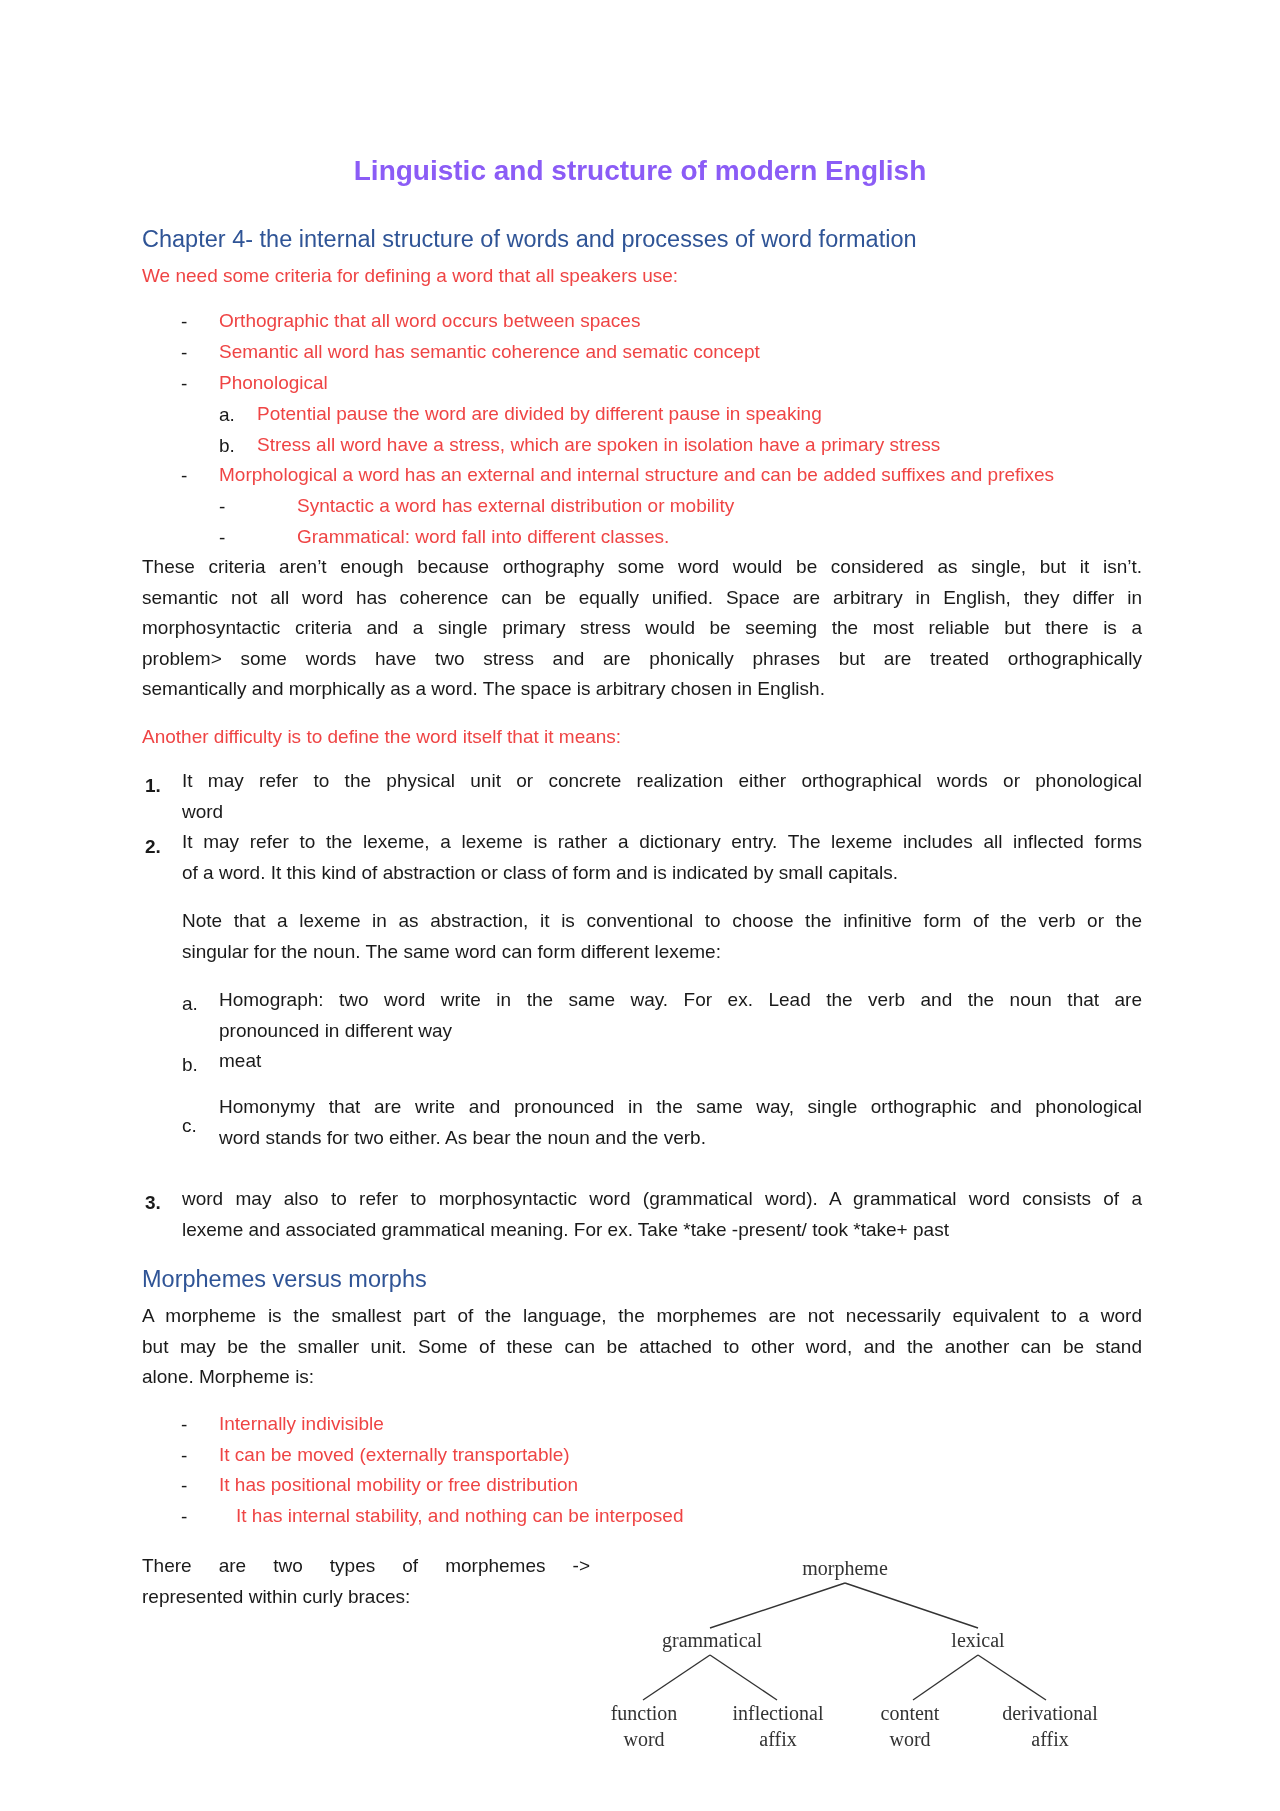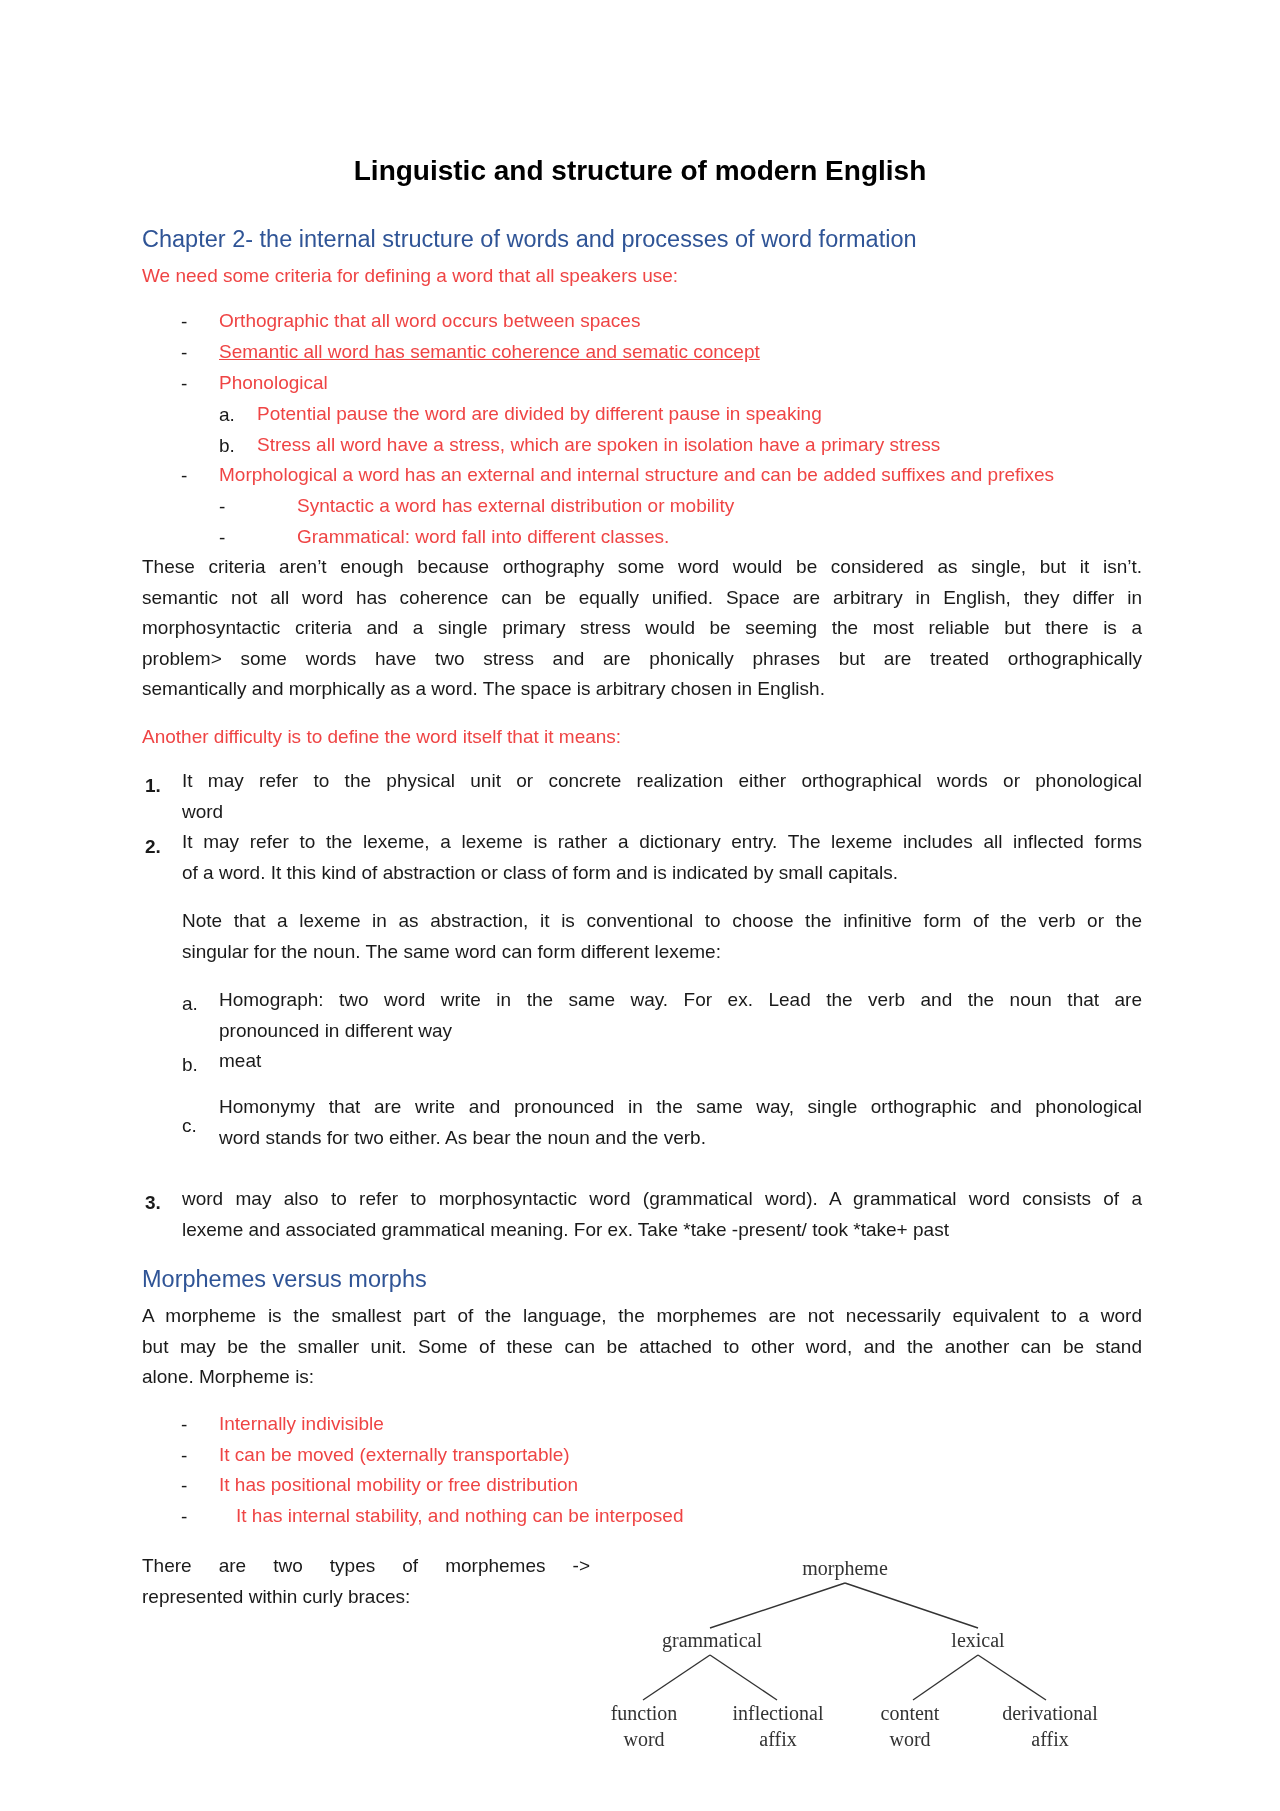--- a/index.html
+++ b/index.html
@@ -4,21 +4,21 @@
 <style>
   html, body { margin: 0; padding: 0; background: #ffffff; }
   body {
     width: 1280px; height: 1811px; position: relative; overflow: hidden;
     font-family: "Liberation Sans", sans-serif; color: #1a1a1a;
   }
   .page { position: absolute; left: 0; top: 0; width: 1280px; height: 1811px; }
   .abs { position: absolute; white-space: nowrap; }
   .title {
     left: 0; width: 1280px; top: 155px; text-align: center;
-    font-size: 28px; font-weight: bold; color: #000000;
+    font-size: 28px; font-weight: bold; color: #8b5cf6;
   }
   .h2 { font-size: 23.5px; color: #2F5496; }
   .p { font-size: 19px; line-height: 20px; color: #ef4444; }
   .just {
     position: absolute; white-space: normal; font-size: 19px; line-height: 30.5px;
     text-align: justify; text-align-last: left; color: #1a1a1a;
   }
   .just-line {
     display: block; text-align: justify; text-align-last: justify; height: 30.5px;
   }
@@ -28,29 +28,29 @@
   .tree { position: absolute; left: 600px; top: 1540px; width: 560px; height: 230px; }
   .tree text { font-family: "Liberation Serif", serif; font-size: 20px; fill: #333; }
 </style>
 </head>
 <body>
 
 <div class="page">
 
   <div class="abs title">Linguistic and structure of modern English</div>
 
-  <div class="abs h2" style="left:142px; top:226px;">Chapter 2- the internal structure of words and processes of word formation</div>
+  <div class="abs h2" style="left:142px; top:226px;">Chapter 4- the internal structure of words and processes of word formation</div>
   <div class="abs p" style="left:142px; top:266px;">We need some criteria for defining a word that all speakers use:</div>
 
   <div>
     <span class="dash" style="left:181px; top:311px;">-</span>
     <span class="abs p" style="left:219px; top:311px;">Orthographic that all word occurs between spaces</span>
 
     <span class="dash" style="left:181px; top:342px;">-</span>
-    <span class="abs p" style="left:219px; top:342px;text-decoration:underline;">Semantic all word has semantic coherence and sematic concept</span>
+    <span class="abs p" style="left:219px; top:342px;">Semantic all word has semantic coherence and sematic concept</span>
 
     <span class="dash" style="left:181px; top:373px;">-</span>
     <span class="abs p" style="left:219px; top:373px;">Phonological</span>
 
     <span class="dash" style="left:219px; top:404px;">a.</span>
     <span class="abs p" style="left:257px; top:404px;">Potential pause the word are divided by different pause in speaking</span>
 
     <span class="dash" style="left:219px; top:435px;">b.</span>
     <span class="abs p" style="left:257px; top:435px;">Stress all word have a stress, which are spoken in isolation have a primary stress</span>
 

